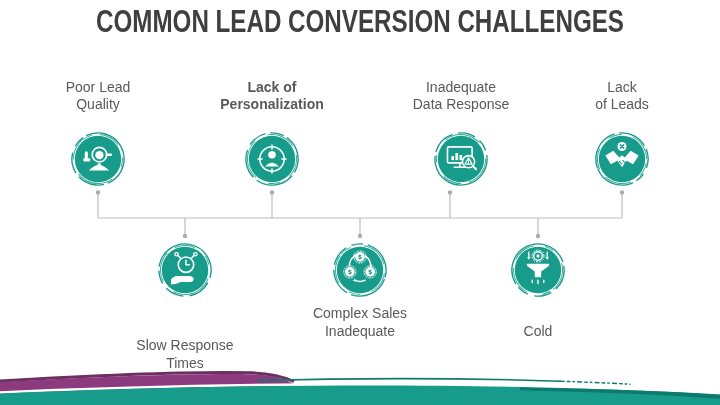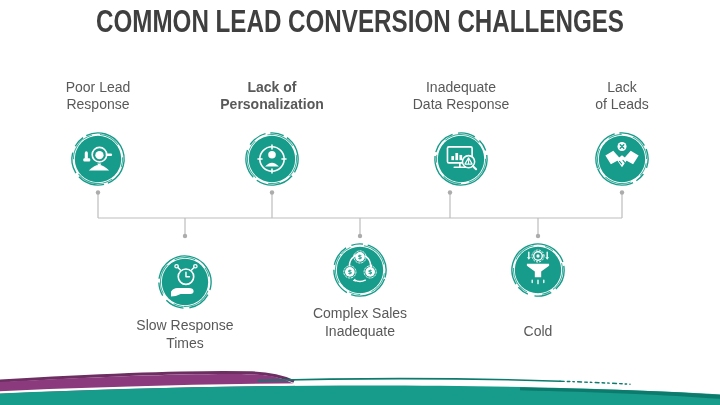--- a/index.html
+++ b/index.html
@@ -55,21 +55,21 @@
     <circle class="conn-dot" cx="450" cy="192.5" r="2.2"></circle>
     <circle class="conn-dot" cx="622" cy="192.5" r="2.2"></circle>
     <circle class="conn-dot" cx="185" cy="236" r="2.2"></circle>
     <circle class="conn-dot" cx="360" cy="236" r="2.2"></circle>
     <circle class="conn-dot" cx="538" cy="236" r="2.2"></circle>
   </svg>
 
   <div class="item top" style="left:18px;top:76px;">
     <div class="label">
       <span>Poor Lead</span>
-      <span>Response</span>
+      <span>Quality</span>
     </div>
     <div class="badge">
       <svg width="58" height="58" viewBox="0 0 60 60">
         <circle class="t-f" cx="30" cy="30" r="24"></circle>
         <circle class="ring" cx="30" cy="30" r="27" stroke-width="1.4" stroke-dasharray="46 4 28 5 22 7 12 4" transform="rotate(-30 30 30)"></circle>
         <circle class="ring" cx="30" cy="30" r="25.4" stroke-width="1" stroke-dasharray="10 16 34 8 22 14" transform="rotate(120 30 30)" opacity=".85"></circle>
         <path class="w-f" d="M20.5 42 Q31 30.5 41.5 42 Z"></path>
         <path class="w-f" d="M29.3 34.6 h4 l-2 5 z"></path>
         <circle class="w-f" cx="31.5" cy="26" r="4.3"></circle>
         <circle class="w-s" cx="31.5" cy="25.5" r="7.5" stroke-width="1.7"></circle>
@@ -134,21 +134,21 @@
         <path class="w-f" d="M12.8 26.5 L21 21.5 L28.5 30 L18.5 35.5 Z"></path>
         <path class="w-f" d="M47.2 26.5 L39 21.5 L31.5 30 L41.5 35.5 Z"></path>
         <path class="w-f" d="M24.5 30.5 L30 26 L35.5 30.5 L30 38.5 Z"></path>
         <path class="t-s" d="M27.4 32.5 l2.2 2.6 M31 31.4 l2.2 2.6" stroke-width="1.1"></path>
         <circle class="w-f" cx="30" cy="17" r="4.7"></circle>
         <path class="t-s" d="M28.2 15.2 l3.6 3.6 M31.8 15.2 l-3.6 3.6" stroke-width="1.5"></path>
       </svg>
     </div>
   </div>
 
-  <div class="item bottom" style="left:105px;top:253px;">
+  <div class="item bottom" style="left:105px;top:241px;gap:32px;">
     <div class="badge">
       <svg width="58" height="58" viewBox="0 0 60 60">
         <circle class="t-f" cx="30" cy="30" r="24"></circle>
         <circle class="ring" cx="30" cy="30" r="27" stroke-width="1.4" stroke-dasharray="46 5 24 6 20 6 14 4" transform="rotate(-80 30 30)"></circle>
         <circle class="ring" cx="30" cy="30" r="25.4" stroke-width="1" stroke-dasharray="10 15 32 9 22 13" transform="rotate(95 30 30)" opacity=".85"></circle>
         <circle class="w-s" cx="31" cy="24.5" r="8" stroke-width="1.7"></circle>
         <path class="w-s" d="M31 24.5 V19.8 M31 24.5 H34.6" stroke-width="1.5"></path>
         <path class="w-s" d="M25.2 17.6 L22.4 14.8 M36.8 17.6 L39.6 14.8" stroke-width="1.6"></path>
         <circle class="w-s" cx="21.3" cy="13.7" r="1.8" stroke-width="1.3"></circle>
         <circle class="w-s" cx="40.7" cy="13.7" r="1.8" stroke-width="1.3"></circle>

